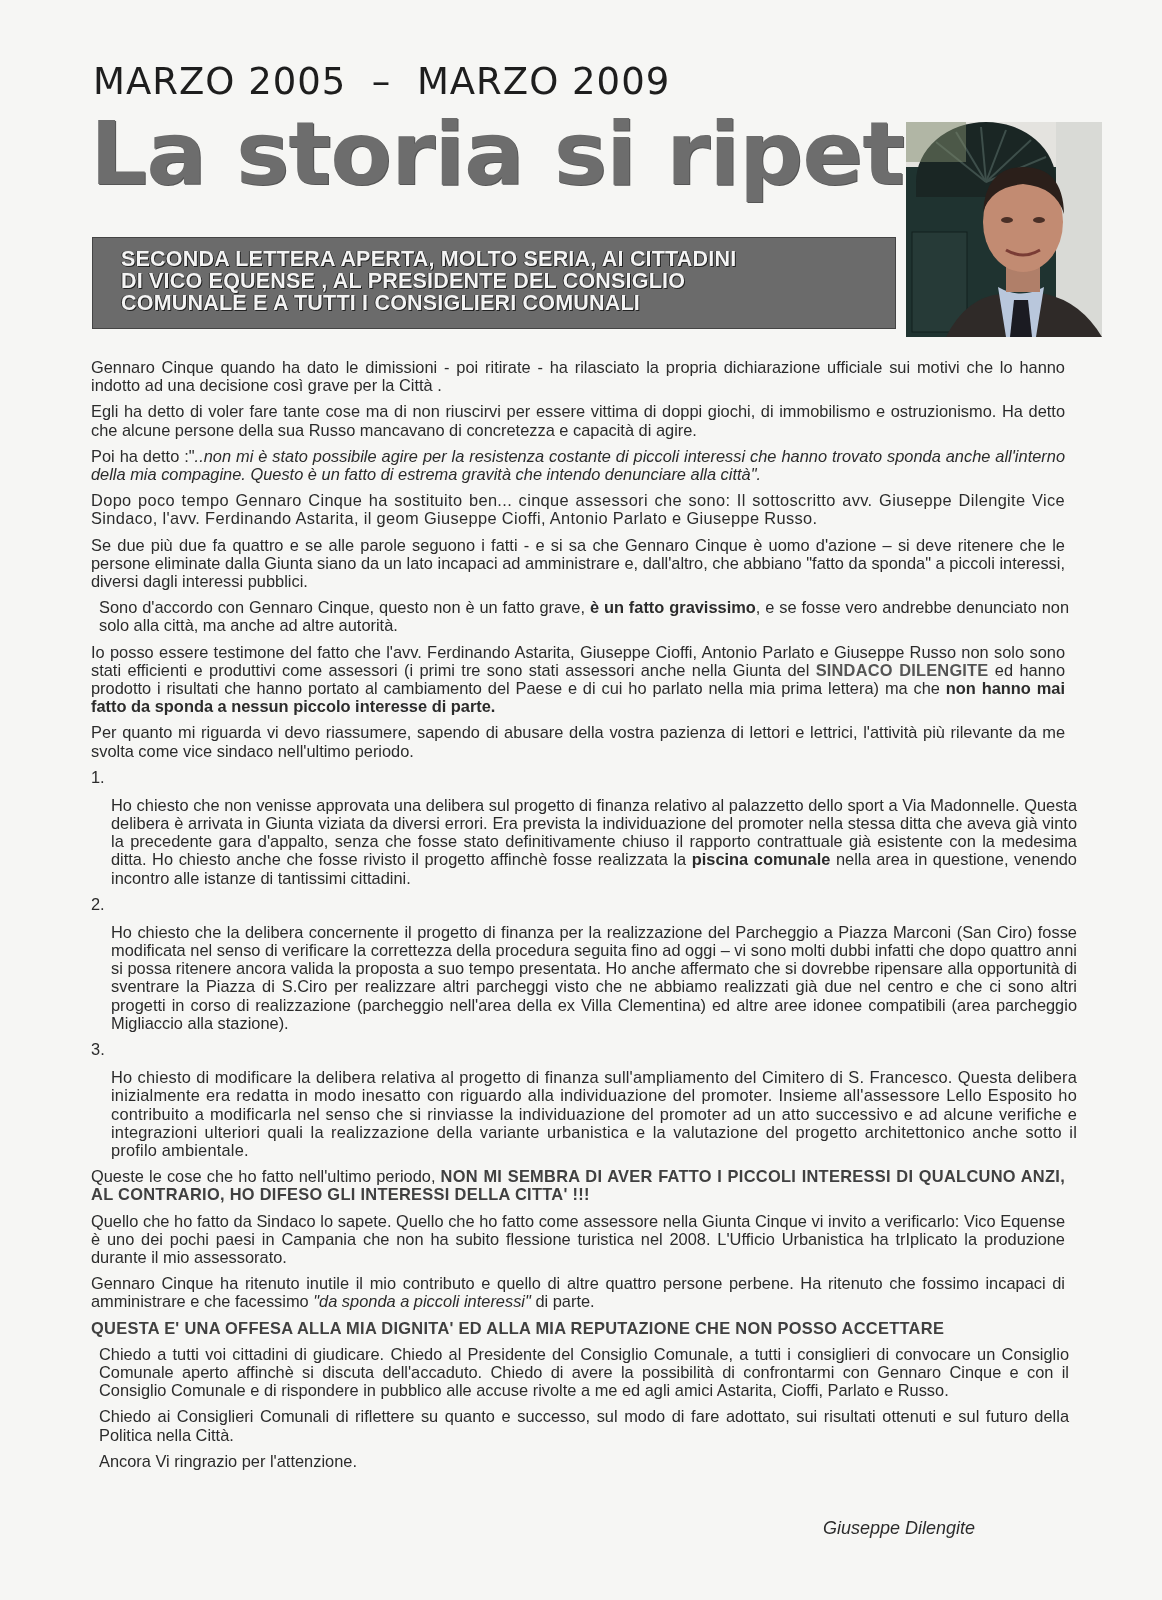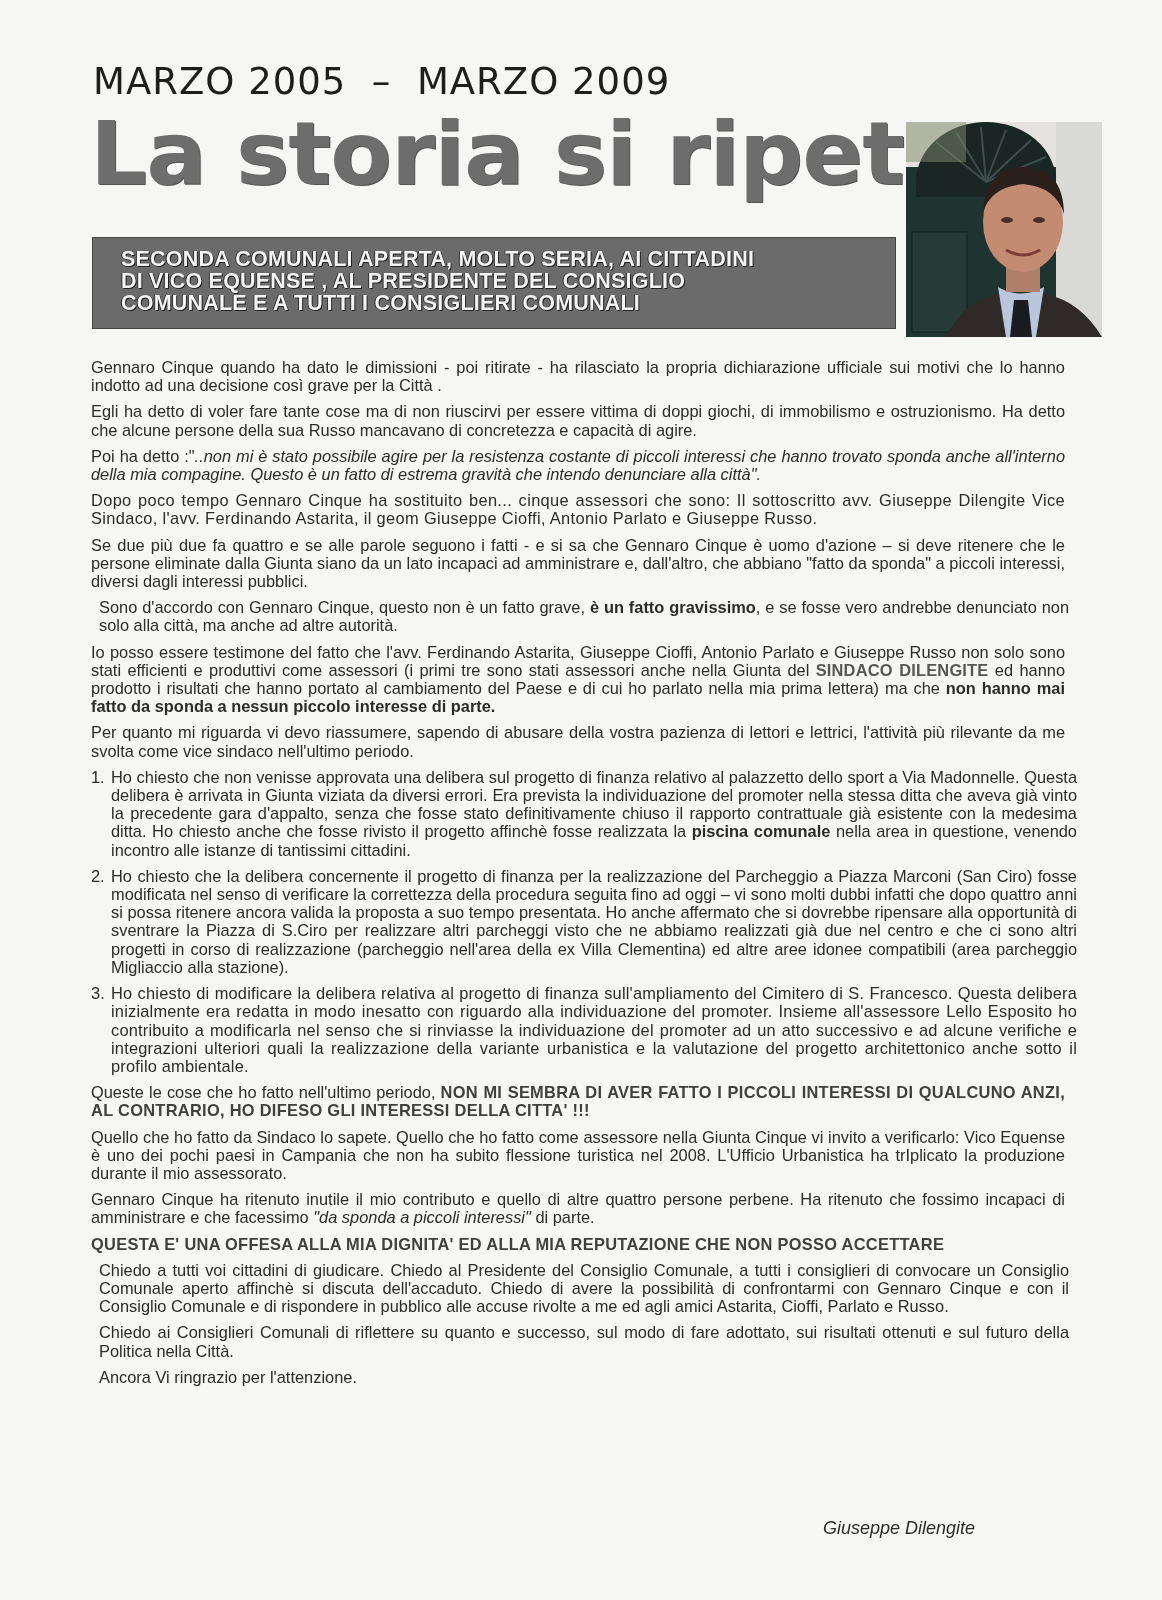--- a/index.html
+++ b/index.html
@@ -50,37 +50,37 @@
     text-align:justify;
   }
   .body-text p { margin:0 12px 8px 0; }
   .body-text p.tight { margin:8px; }
   .body-text .it { font-style:italic; }
   .body-text .b { font-weight:bold; }
   .body-text .caps { font-weight:bold; color:#404040; letter-spacing:0.3px; }
   .body-text .caps-gray { color:#555; font-weight:bold; letter-spacing:0.2px; }
   .list-item { display:flex; margin:0 0 8px 0; }
   .list-num { width:20px; flex:none; }
-  .list-text { flex:1; }
+  .list-text { flex:1;margin-top:28px; }
   .signature {
     position:absolute; left:823px; top:1518px;
     font-style:italic; font-size:18px; color:#2b2b2b;
   }
 </style>
 </head>
 <body>
 
 <div class="page">
 
   <div class="dates">MARZO 2005  –  MARZO 2009</div>
 
   <div class="headline">La storia si ripete</div>
 
   <div class="banner">
-    <div class="banner-line">SECONDA COMUNALI APERTA, MOLTO SERIA, AI CITTADINI</div>
+    <div class="banner-line">SECONDA LETTERA APERTA, MOLTO SERIA, AI CITTADINI</div>
     <div class="banner-line">DI VICO EQUENSE , AL PRESIDENTE DEL CONSIGLIO</div>
     <div class="banner-line">COMUNALE E A TUTTI I CONSIGLIERI COMUNALI</div>
   </div>
 
   <div class="photo" title="portrait of man in suit and striped shirt in front of a dark door">
     <svg width="196" height="215" viewBox="0 0 196 215">
       <rect x="0" y="0" width="196" height="215" fill="#e4e3df"></rect>
       <rect x="150" y="0" width="46" height="215" fill="#d9dad6"></rect>
       <rect x="0" y="45" width="150" height="170" fill="#1f3330"></rect>
       <path d="M10 60 A70 60 0 0 1 150 60 L150 75 L10 75 Z" fill="#1a2624"></path>

